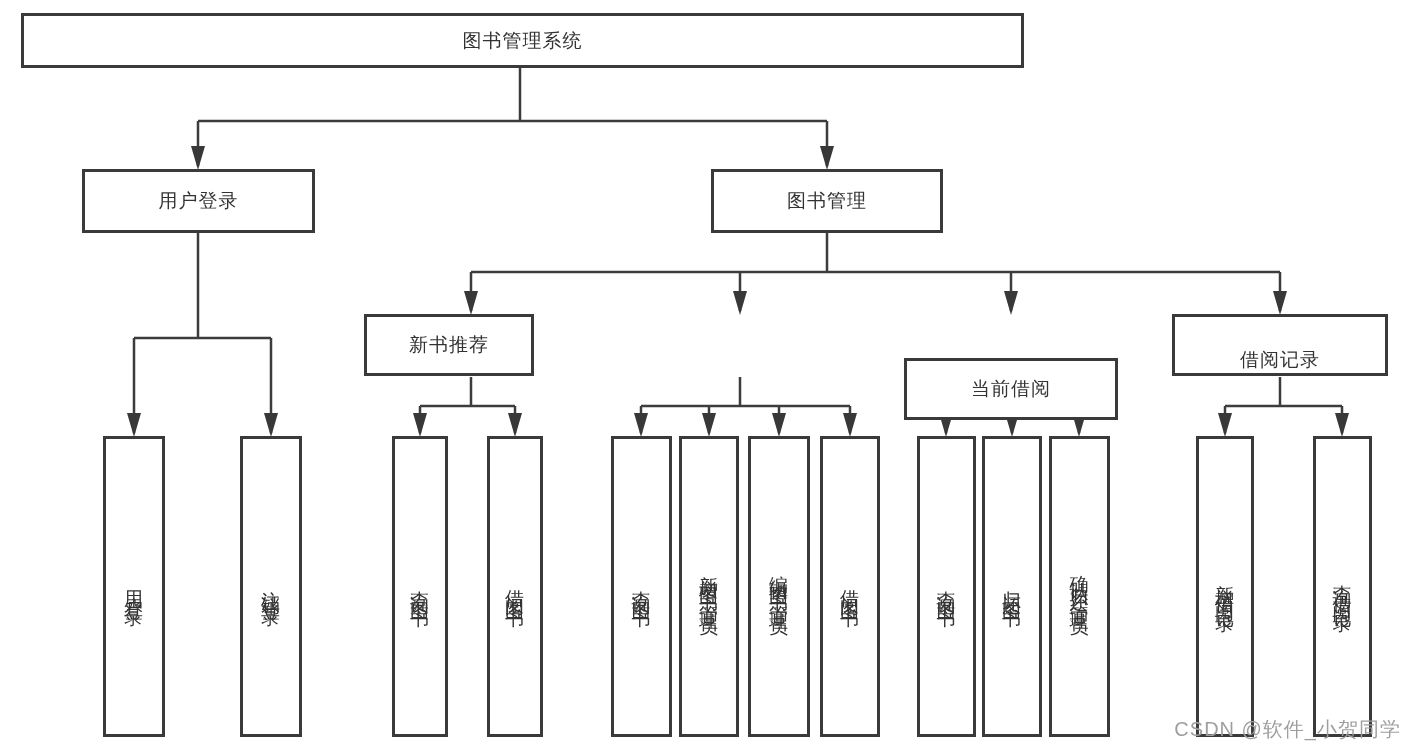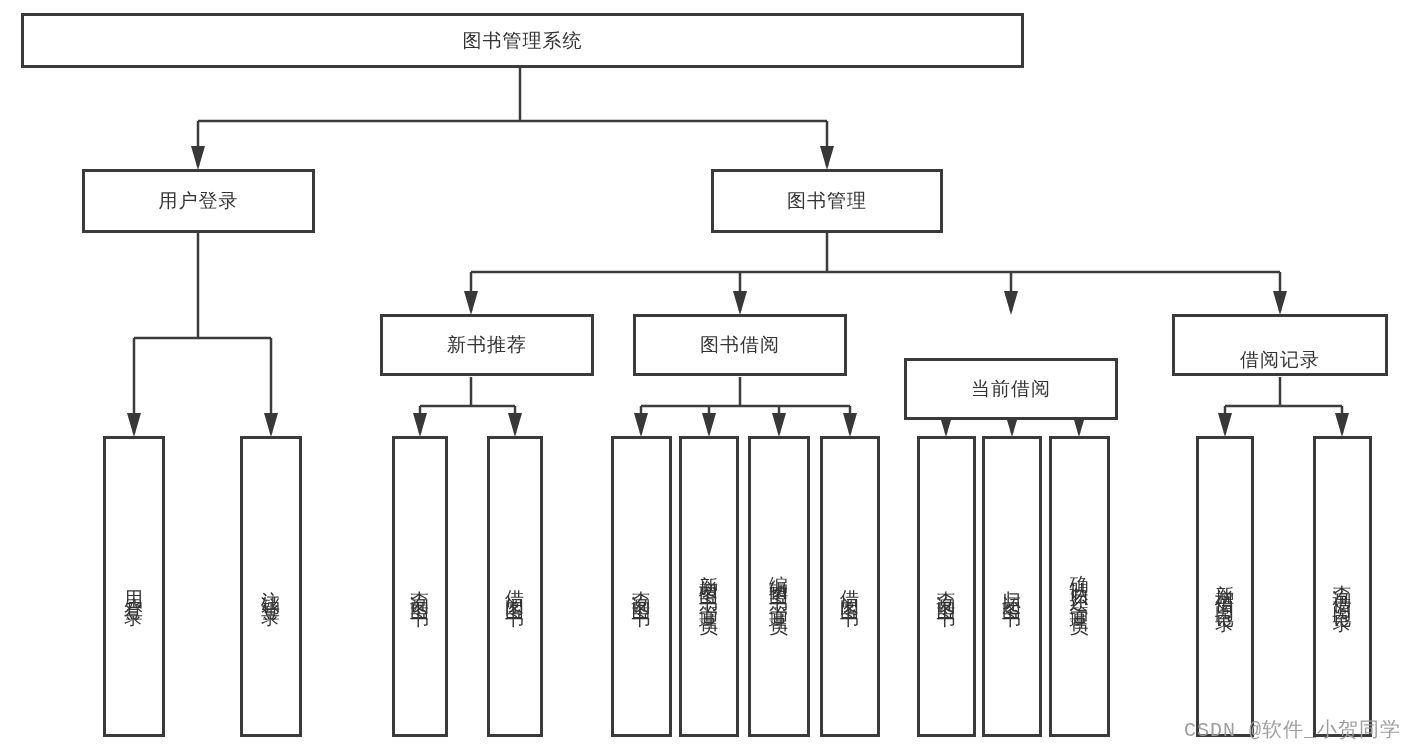--- a/index.html
+++ b/index.html
@@ -15,21 +15,21 @@
     display:flex;align-items:center;justify-content:center;
   }
   .hlabel{font-size:19px;letter-spacing:1px;white-space:nowrap;}
   .leaf{top:436px;height:301px;}
   .vlabel{
     writing-mode:vertical-rl;text-orientation:mixed;
     font-size:19px;letter-spacing:6px;line-height:1;white-space:nowrap;
   }
   .watermark{
     position:absolute;right:4px;bottom:4px;font-size:20px;color:#9e9e9e;
-    letter-spacing:1px;white-space:nowrap;font-family:Liberation Mono, monospace;
+    letter-spacing:1px;white-space:nowrap;
   }
 </style>
 </head>
 <body>
 
 <div id="stage">
 
   <svg id="wires" viewBox="0 0 1405 747">
 
     <path d="M520,68 V121 M198,121 H827 M198,121 V166 M827,121 V166"></path>
@@ -70,25 +70,22 @@
     <span class="hlabel">图书管理系统</span>
   </div>
 
   <div class="box" style="left:82px;top:169px;width:233px;height:64px;">
     <span class="hlabel">用户登录</span>
   </div>
   <div class="box" style="left:711px;top:169px;width:232px;height:64px;">
     <span class="hlabel">图书管理</span>
   </div>
 
-  <div class="box" style="left:364px;top:314px;width:214px;height:62px;margin-left:16px;">
+  <div class="box" style="left:364px;top:314px;width:170px;height:62px;">
     <span class="hlabel">新书推荐</span>
-  </div>
-  <div class="box" style="left:633px;top:314px;width:214px;height:62px;">
-    <span class="hlabel">图书借阅</span>
   </div>
   <div class="box" style="left:904px;top:314px;width:214px;height:62px;margin-top:44px;">
     <span class="hlabel">当前借阅</span>
   </div>
   <div class="box" style="left:1172px;top:314px;width:216px;height:62px;align-items:flex-end;">
     <span class="hlabel">借阅记录</span>
   </div>
 
   <div class="box leaf" style="left:103px;width:62px;">
     <span class="vlabel">用户登录</span>

